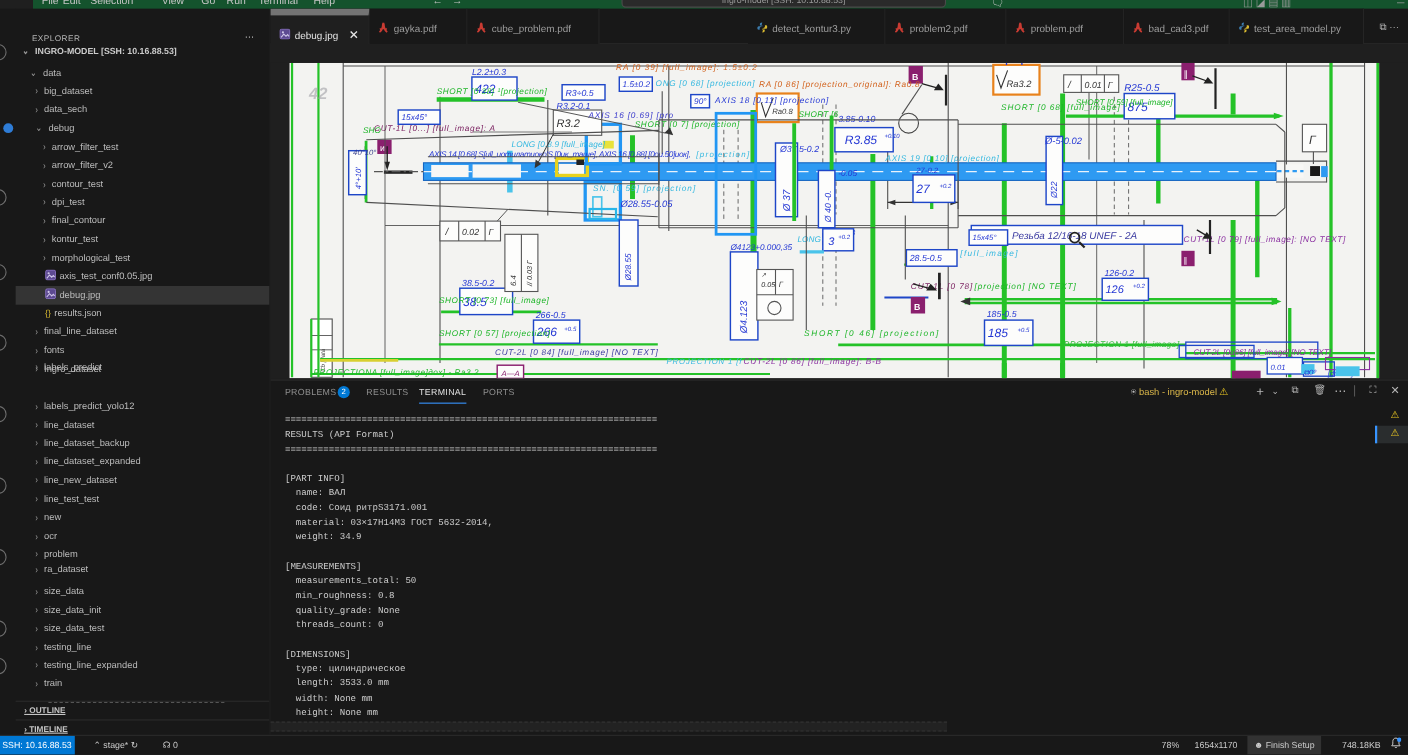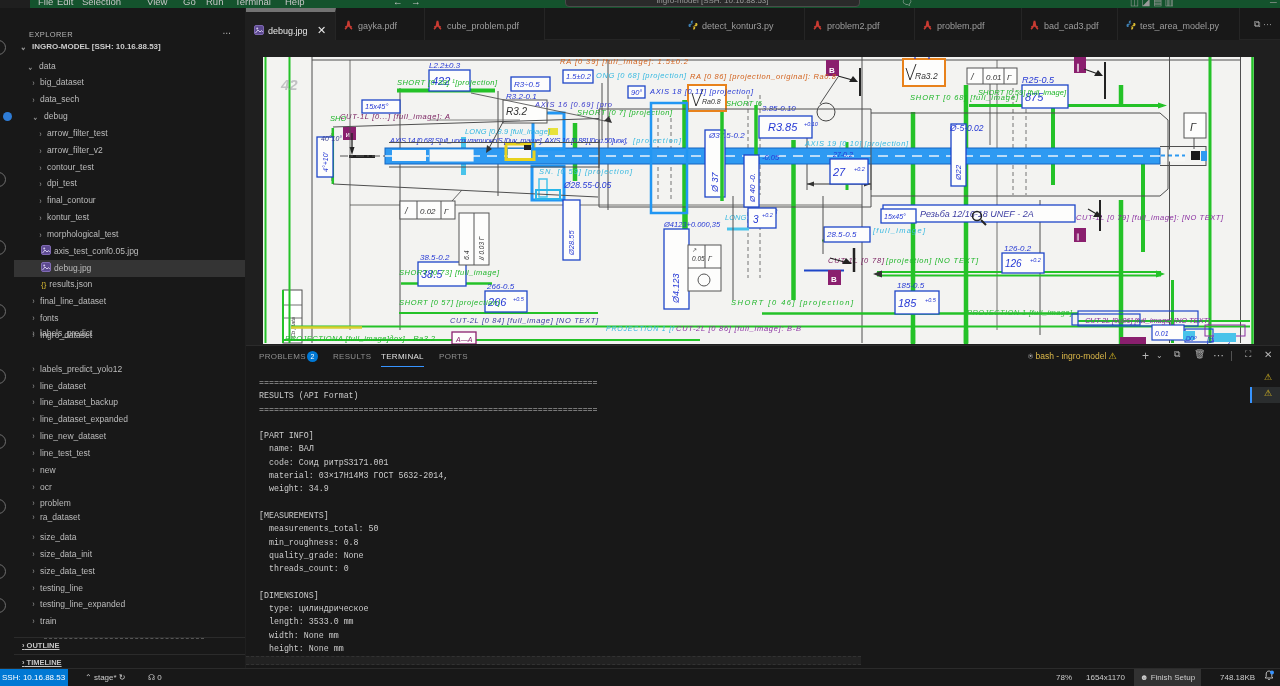--- a/index.html
+++ b/index.html
@@ -19,21 +19,21 @@
 #sidebar .hdr { position:absolute; left:15px; top:22px; font-size:7.5px; letter-spacing:.4px; color:#b5b5b5; }
 .trow { position:absolute; left:0; width:231px; height:17px; line-height:17px; white-space:nowrap; }
 .trow .chev { display:inline-block; color:#9a9a9a; font-size:8px; transform:scale(.9,1.2); margin-right:3px; }
 .sel { background:#343434; }
 .boldrow { font-weight:bold; color:#cccccc; }
 .sechdr { position:absolute; left:0; width:231px; height:16px; line-height:16px; border-top:1px solid #2b2b2b; font-weight:bold; font-size:7.5px; color:#c5c5c5;text-decoration:underline; }
 .fico { display:inline-block; width:9px; height:9px; vertical-align:-1px; margin-right:4px; }
 
 #tabbar { left:246px; top:8px; width:1034px; height:32px; background:#181818; border-bottom:1px solid #252525; }
 .tab { position:absolute; top:0; height:32px; line-height:36px; background:#181818; border-right:1px solid #252525; color:#9d9d9d; font-size:9px; white-space:nowrap; padding-left:8px; }
-.tab.active { background:#1f1f1f; border-top:4px solid #737373; color:#e7e7e7; }
+.tab.active { background:#1f1f1f; border-top:6px solid #737373; color:#e7e7e7; }
 .tico { display:inline-block; width:9px; height:10px; margin-right:5px; vertical-align:-1px; }
 
 #breadcrumb { left:246px; top:40px; width:1034px; height:17px; background:#1f1f1f; color:#9d9d9d; font-size:8.5px; line-height:17px; }
 
 #imagearea { left:246px; top:57px; width:1034px; height:287px; background:#1f1f1f; overflow:hidden; }
 
 #panel { left:246px; top:345px; width:1034px; height:323px; background:#181818; border-top:1px solid #2b2b2b; }
 .ptab { position:absolute; top:0; height:21px; line-height:21px; font-size:8px; color:#8f8f8f; letter-spacing:.3px; }
 .ptab.active { color:#e0e0e0; border-bottom:1px solid #3794ff; }
 #term { position:absolute; left:13px; top:30px; font-family:"Liberation Mono",monospace; font-size:8.3px; line-height:13.3px; color:#cccccc; white-space:pre; }

